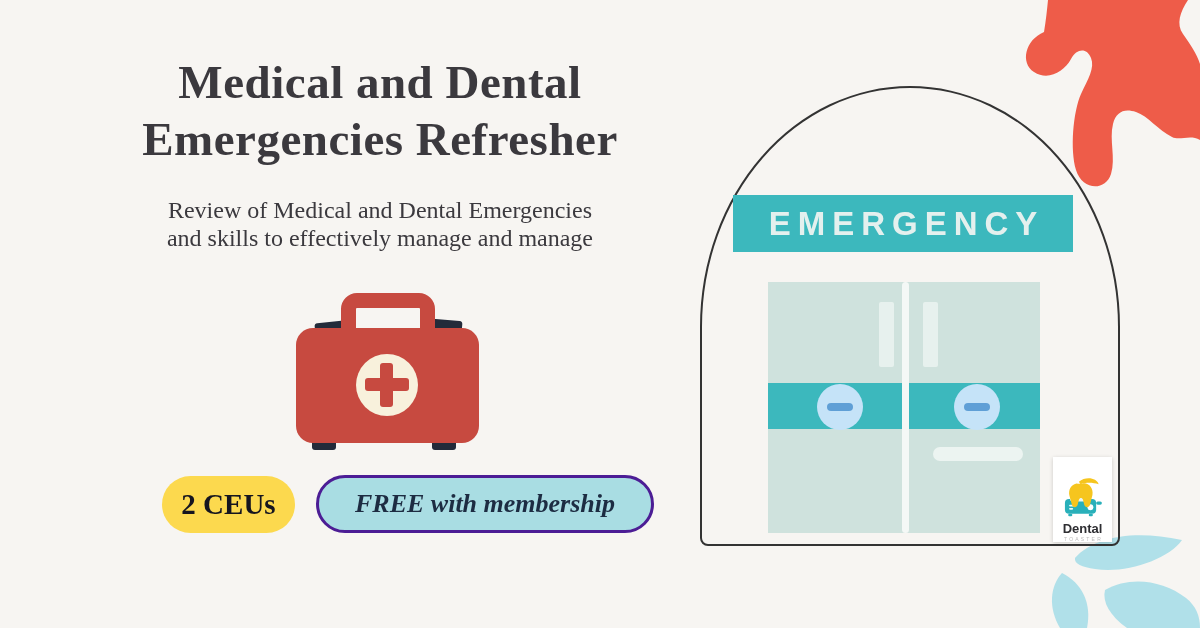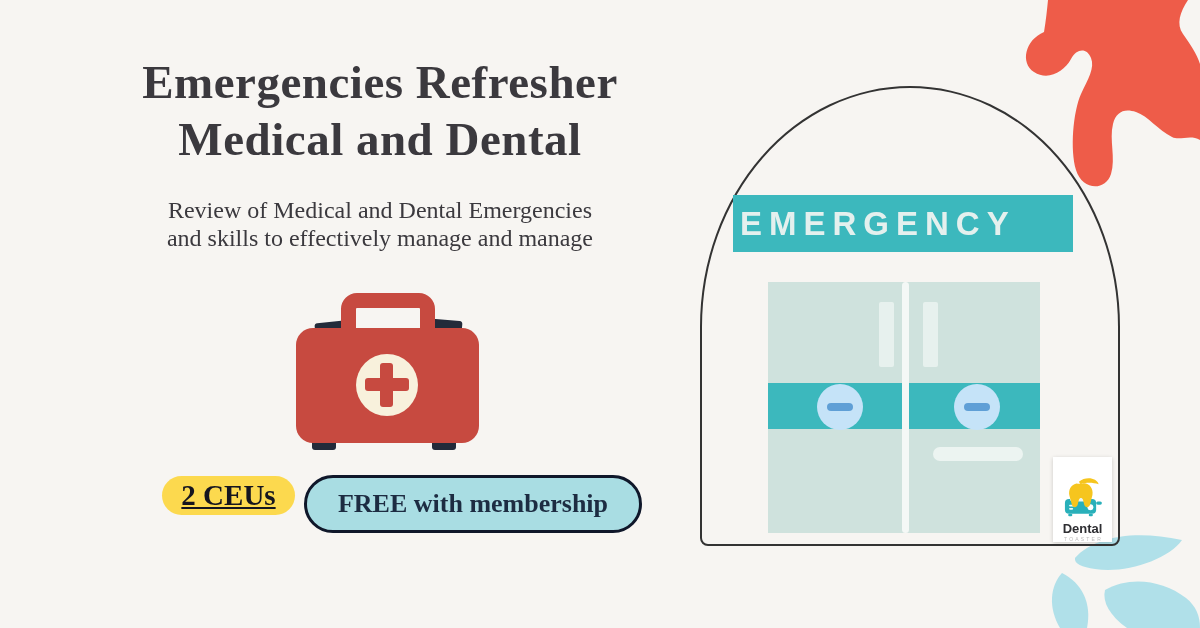--- a/index.html
+++ b/index.html
@@ -20,27 +20,27 @@
     position:absolute;left:80px;top:196px;width:600px;
     text-align:center;font-weight:400;font-size:24px;line-height:1.18;
     color:#3b393e;
   }
   
   .badge{
     position:absolute;display:flex;align-items:center;justify-content:center;
     border-radius:32px;font-weight:700;
   }
   .badge-ceu{
-    left:162px;top:476px;width:133px;height:39px;
-    background:#fcd94e;color:#15151f;font-size:29px;text-decoration:underline;
+    left:162px;top:476px;width:133px;height:57px;
+    background:#fcd94e;color:#15151f;font-size:29px;
   }
   .badge-free{
-    left:304px;top:475px;width:338px;height:58px;
+    left:316px;top:475px;width:338px;height:58px;
     background:#a9dde3;color:#1d2c42;font-size:26px;
-    border:3px solid #0f172a;box-sizing:border-box;
+    border:3px solid #4c1d95;box-sizing:border-box;font-style:italic;
   }
   
   .kit{position:absolute;left:296px;top:290px;width:184px;height:160px;}
   .kit .handle{
     position:absolute;left:45px;top:3px;width:64px;height:28px;
     border:15px solid #c74a40;border-radius:16px;z-index:1;
   }
   .kit .clasp{
     position:absolute;width:30px;height:14px;background:#232b3a;
     border-radius:3px;z-index:0;
@@ -69,21 +69,21 @@
   
   .arch{
     position:absolute;left:700px;top:86px;width:420px;height:460px;
     border:2px solid #333;box-sizing:border-box;
     border-radius:211px 211px 8px 8px / 242px 242px 8px 8px;
     z-index:1;
   }
   .emr-sign{
     position:absolute;left:733px;top:195px;width:340px;height:57px;
     background:#3cb8bd;z-index:2;
-    display:flex;align-items:center;
+    display:flex;align-items:center;justify-content:center;
     font-family:"Liberation Sans", sans-serif;font-weight:700;
     font-size:33px;letter-spacing:7px;color:#e4f0ee;text-indent:7px;
   }
   .doors{
     position:absolute;left:768px;top:282px;width:272px;height:251px;
     background:#cfe2dd;z-index:2;
   }
   .doors .window{
     position:absolute;width:15px;height:65px;top:20px;
     background:#e7f1ee;border-radius:2px;
@@ -154,22 +154,22 @@
 
   <svg class="leaves" width="170" height="100" viewBox="0 0 170 100" aria-hidden="true">
     <g fill="#b0e0e9">
       <path d="M45 30 C65 8 105 2 152 12 C138 32 95 46 65 41 C52 39 44 36 45 30 Z"></path>
       <path d="M32 45 C52 55 62 75 57 100 L30 100 C18 80 20 58 32 45 Z"></path>
       <path d="M75 62 C100 48 132 52 156 70 C166 78 170 88 170 100 L97 100 C80 88 72 74 75 62 Z"></path>
     </g>
   </svg>
 
   <div class="hero-title">
+    <div>Medical and Dental</div>
     <div>Emergencies Refresher</div>
-    <div>Medical and Dental</div>
   </div>
 
   <div class="hero-subtitle">
     <div>Review of Medical and Dental Emergencies</div>
     <div>and skills to effectively manage and manage</div>
   </div>
 
   <div class="kit">
     <div class="clasp left"></div>
     <div class="clasp right"></div>

